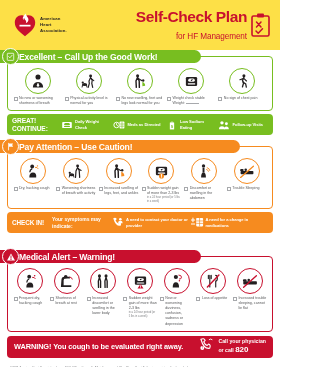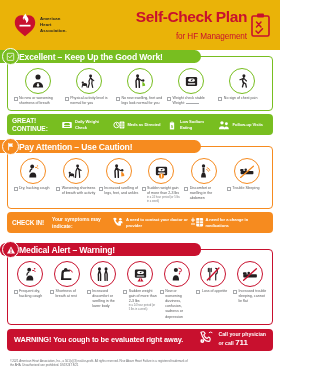--- a/index.html
+++ b/index.html
@@ -9,21 +9,21 @@
     background:#ffffff;
     color:#231f20;
     overflow:hidden;
   }
   .page { position:relative; width:280px; height:367px; background:#fff; }
 
   
   .header {
     position:relative;
     height:50px;
-    background:#eab308;
+    background:#fde047;
     display:flex; align-items:center; justify-content:space-between;
     padding:0 10px 0 14px;
     gap:44px;
   }
   .brand { display:flex; align-items:center; gap:4px; }
   .aha-heart { width:22px; height:24px; flex:none; }
   .brand-text {
     font-size:4.3px; line-height:1.38; font-weight:bold; color:#231f20;
     letter-spacing:.1px;
   }
@@ -47,21 +47,21 @@
     font-size:8.6px; font-weight:bold; color:#fff; letter-spacing:-.15px;
     white-space:nowrap;
   }
   .banner .badge {
     position:absolute; left:2px; top:-2px; width:17px; height:17px;
     border-radius:50%; border:1.6px solid #fff;
     display:flex; align-items:center; justify-content:center;
   }
   .banner.green { background:#78be20; width:201px; border-radius:0 7px 7px 0; }
   .banner.green .badge { background:#78be20; }
-  .banner.orange { background:#f68b1f; width:201px; border-radius:0 7px 7px 0; }
+  .banner.orange { background:#f68b1f; width:240px; border-radius:0 7px 7px 0; }
   .banner.orange .badge { background:#f68b1f; }
   .banner.red { background:#c8102e; width:201px; border-radius:0 7px 7px 0; }
   .banner.red .badge { background:#c8102e; }
 
   
   .zone { position:relative; margin:-7px 7px 0 7px; padding:11px 4px 4px 4px;
           border:1px solid; border-radius:4px; background:#fff; }
   .zone.green  { border-color:#78be20; }
   .zone.orange { border-color:#f68b1f; }
   .zone.red    { border-color:#c8102e; }
@@ -151,21 +151,21 @@
     </div>
   </div>
 
   <div class="banner green">
     <div class="badge">
       <svg viewBox="0 0 14 14" width="9" height="9">
           <rect x="2" y="2" width="10" height="11" rx="1" fill="none" stroke="#fff" stroke-width="1.2"></rect>
           <path d="M4.2 7.2 L6 9 L9.6 5" stroke="#fff" stroke-width="1.3" fill="none" stroke-linecap="round" stroke-linejoin="round"></path>
         </svg>
     </div>
-    <div class="banner-label">Excellent – Keep Up the Good Work!</div>
+    <div class="banner-label">Excellent – Call Up the Good Work!</div>
   </div>
 
   <div class="zone green">
     <div class="items">
 
       <div class="item">
         <div class="circle green">
           <svg viewBox="0 0 20 20" width="16" height="16">
               <circle cx="10" cy="5" r="3.2" fill="#231f20"></circle>
               <path d="M3.6 18c0-4 2.9-6.6 6.4-6.6S16.4 14 16.4 18z" fill="#231f20"></path>
@@ -432,21 +432,21 @@
               <path d="M0.4 12.4 H5.6" stroke="#fff" stroke-width="1.6" stroke-linecap="round"></path>
               <rect x="8" y="3" width="10.6" height="13" rx="1.2" fill="#fff"></rect>
               <path d="M8 7.6 H18.6 M8 11.4 H18.6 M13.2 3 V16" stroke="#f68b1f" stroke-width="1"></path>
             </svg>
         </span>
         <span class="sum-txt">A need for a change in medications</span>
       </div>
     </div>
   </div>
 
-  <div class="banner red" style="margin-top:10px;border-radius:6px;">
+  <div class="banner red" style="margin-top:17px;">
     <div class="badge">
       <svg viewBox="0 0 14 14" width="10" height="10">
           <path d="M7 2 L12.6 12 H1.4z" fill="#fff"></path>
           <path d="M7 5.4 V8.8" stroke="#c8102e" stroke-width="1.3" stroke-linecap="round"></path>
           <circle cx="7" cy="10.4" r="0.8" fill="#c8102e"></circle>
         </svg>
     </div>
     <div class="banner-label">Medical Alert – Warning!</div>
   </div>
 
@@ -570,21 +570,21 @@
       <span>
         <svg viewBox="0 0 22 20" width="17" height="15">
             <path d="M3.6 3 q4.2-2 5.6 1.6 l-1.8 2 q1.4 3.4 4.4 4.6 l2-1.8 q3.4 1.6 1.4 5.6 -8 1.4-11.6-12z" fill="none" stroke="#fff" stroke-width="1.5"></path>
             <path d="M14.6 3.4 q1.8-1.6 3.8 0" stroke="#fff" stroke-width="1.2" fill="none" stroke-linecap="round"></path>
             <circle cx="5.4" cy="14.6" r="2.6" fill="#fff"></circle>
             <text x="5.4" y="16.4" font-size="4" fill="#c8102e" text-anchor="middle" font-family="'Liberation Sans',sans-serif" font-weight="bold">!</text>
           </svg>
       </span>
       <div class="warn-call">
         <div>Call your physician</div>
-        <div><span>or call </span><span class="big911">711</span></div>
+        <div><span>or call </span><span class="big911">820</span></div>
       </div>
     </div>
   </div>
 
   <div class="footer">
     <div class="foot-legal">©2021 American Heart Association, Inc., a 501(c)(3) not-for-profit. All rights reserved. Rise Above Heart Failure is a registered trademark of the AHA. Unauthorized use prohibited. DS19247 8/21</div>
   </div>
 
 </div>
 

